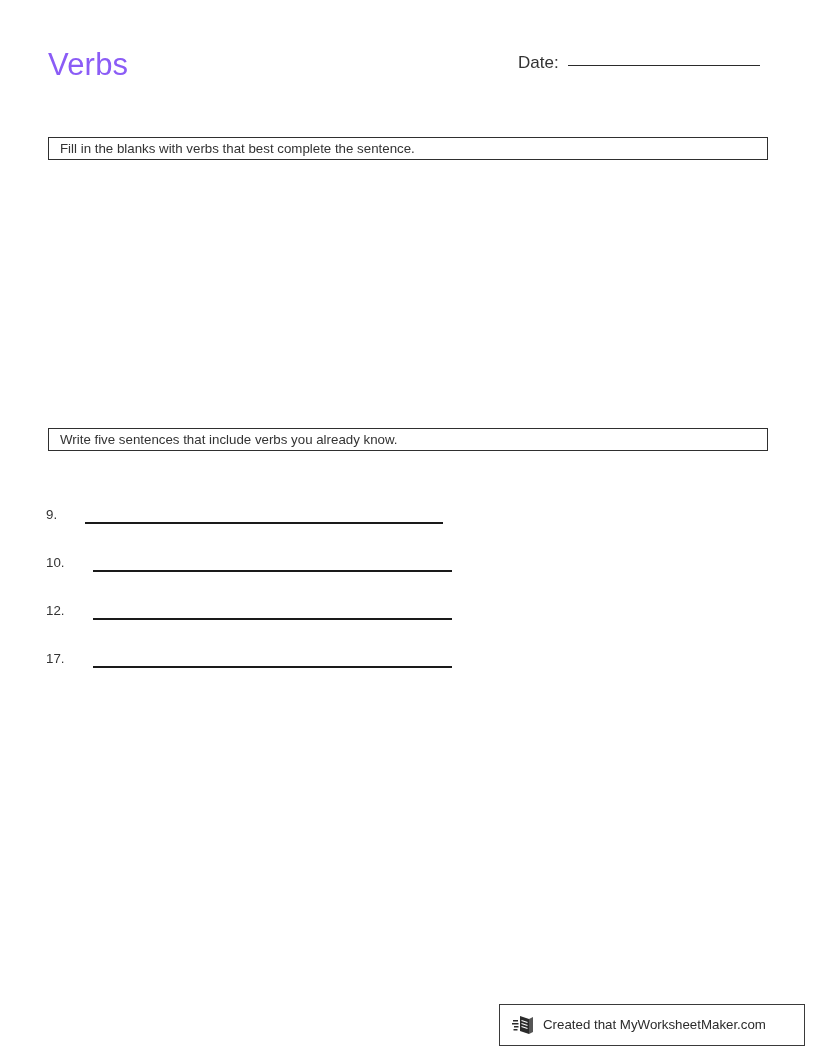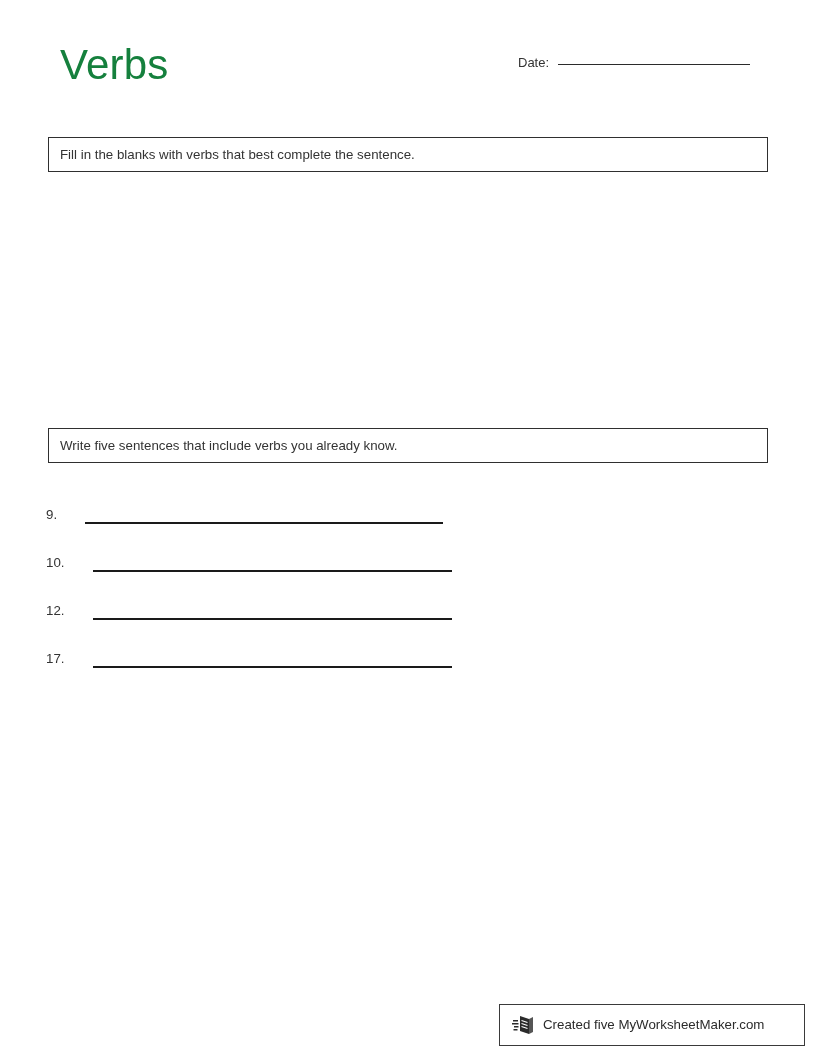--- a/index.html
+++ b/index.html
@@ -24,59 +24,59 @@
   
   .header {
     position: absolute;
     left: 48px;
     top: 44px;
     width: 720px;
     height: 52px;
   }
   .worksheet-title {
     position: absolute;
-    left: 12px;
+    left: 0;
     top: 0;
-    font-size: 42px;
+    font-size: 31px;
     font-weight: 400;
     letter-spacing: 0.2px;
-    color: #15803d;
+    color: #8b5cf6;
     line-height: 42px;
     white-space: nowrap;
   }
   .date-group {
     position: absolute;
     left: 470px;
     top: 8px;
     display: flex;
     align-items: baseline;
     white-space: nowrap;
   }
   .date-label {
-    font-size: 13px;
+    font-size: 17px;
     font-weight: 400;
     color: #333333;
     line-height: 22px;
   }
   .date-rule {
     display: inline-block;
     width: 192px;
     margin-left: 9px;
     border-bottom: 1.4px solid #2b2b2b;
     height: 1px;
     position: relative;
     top: -2px;
   }
 
   
   .instruction-box {
     position: absolute;
     left: 48px;
     width: 720px;
-    height: 35px;
+    height: 23px;
     box-sizing: border-box;
     border: 1px solid #2f2f2f;
     background: #ffffff;
     display: flex;
     align-items: center;
     padding-left: 11px;
   }
   .instruction-box.box-1 { top: 137px; }
   .instruction-box.box-2 { top: 428px; }
   .instruction-text {
@@ -204,16 +204,16 @@
       <g fill="#2b2b2b">
         <rect x="1" y="7" width="5" height="1.5"></rect>
         <rect x="0" y="10" width="6.5" height="1.5"></rect>
         <rect x="2" y="13" width="4.5" height="1.5"></rect>
         <rect x="1.5" y="16" width="4" height="1.5"></rect>
         <path d="M8 3 L17 6 L17 21 L8 18 Z"></path>
         <path d="M17 6 L21 4 L21 19 L17 21 Z" fill="#555555"></path>
         <path d="M9.5 7.5 L15.5 9.5 M9.5 10.5 L15.5 12.5 M9.5 13.5 L15.5 15.5" stroke="#ffffff" stroke-width="1.1" fill="none"></path>
       </g>
     </svg>
-    <span class="badge-text">Created five MyWorksheetMaker.com</span>
+    <span class="badge-text">Created that MyWorksheetMaker.com</span>
   </div>
 
 </div>
 
 </body></html>

